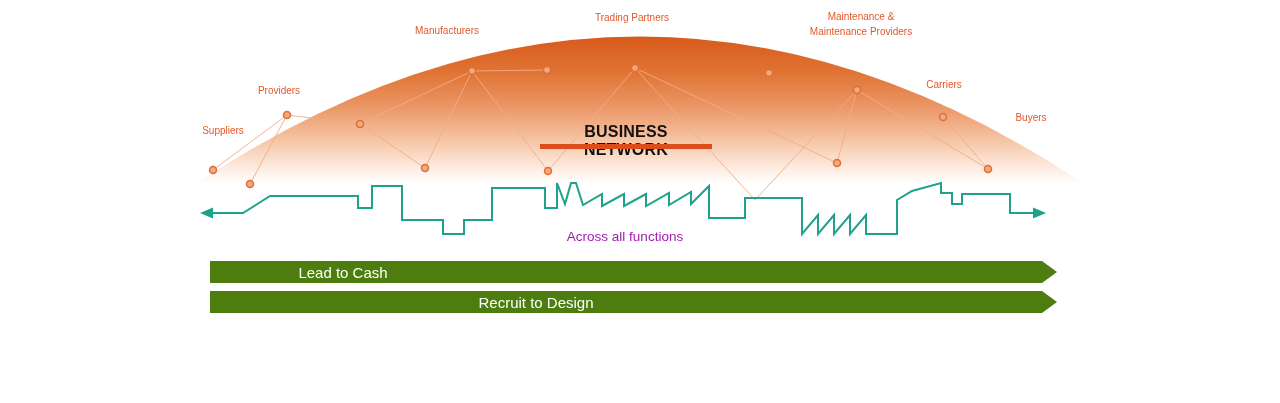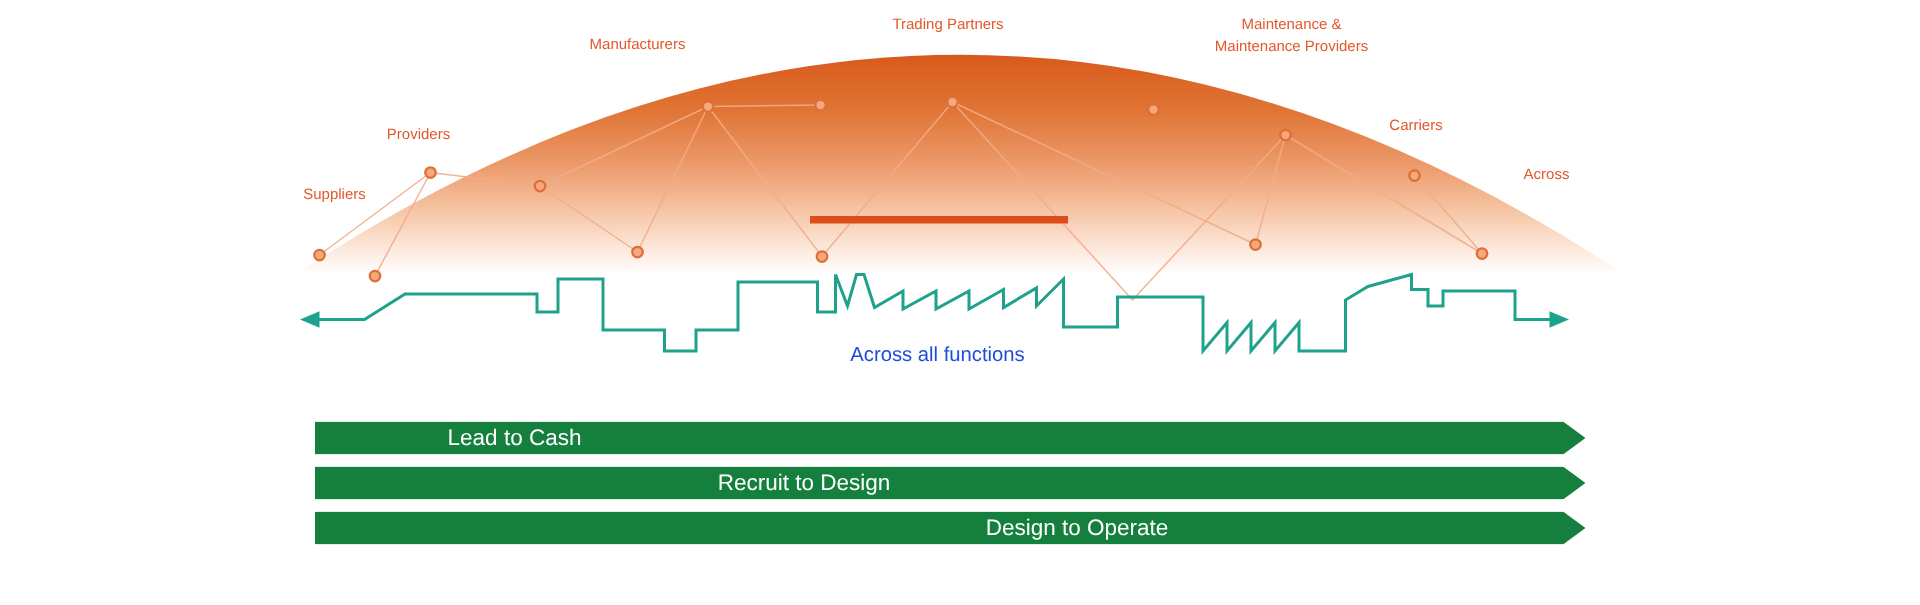--- a/index.html
+++ b/index.html
@@ -5,23 +5,23 @@
   html,body{margin:0;padding:0;background:#ffffff;}
   body{font-family:"Liberation Sans", sans-serif;}
   .stage{position:relative;width:1280px;height:403px;background:#ffffff;overflow:hidden;}
   .layer{position:absolute;inset:0;}
   .lbl{position:absolute;transform:translate(-50%,-50%);white-space:nowrap;
        color:#E2582B;font-size:10px;line-height:15px;}
   .lbl.center2{text-align:center;}
   .bn-title{position:absolute;left:540px;top:123px;width:172px;text-align:center;
        color:#111111;font-weight:bold;font-size:16px;letter-spacing:.2px;}
   .bn-underline{position:absolute;left:540px;top:144px;width:172px;height:5px;background:#DB4E1C;}
-  .caption{position:absolute;transform:translate(-50%,-50%);color:#1d4ed8;font-size:13.5px;white-space:nowrap;}
-  .bar{position:absolute;left:210px;width:847px;height:22px;background:#15803d;
-       clip-path:polygon(0 0, calc(100% - 15px) 0, 100% 50%, calc(100% - 15px) 100%, 0 100%);margin-top:20px;}
+  .caption{position:absolute;transform:translate(-50%,-50%);color:#a21caf;font-size:13.5px;white-space:nowrap;}
+  .bar{position:absolute;left:210px;width:847px;height:22px;background:#4d7c0f;
+       clip-path:polygon(0 0, calc(100% - 15px) 0, 100% 50%, calc(100% - 15px) 100%, 0 100%);}
   .bar .bar-label{position:absolute;top:50%;transform:translate(-50%,-50%);
        color:#ffffff;font-size:15px;white-space:nowrap;}
 </style>
 </head>
 <body>
 
 <div class="stage">
 
   <svg class="layer" width="1280" height="403" viewBox="0 0 1280 403">
     <defs>
@@ -74,36 +74,34 @@
 
     <g>
       <polyline fill="none" stroke="#1EA28B" stroke-width="2" stroke-linejoin="miter" points="212,213 243,213 270,196 358,196 358,208 372,208 372,186 402,186 402,220 443,220 443,234 464,234 464,220 492,220 492,188 545,188 545,208 557,208 557,183 565,204 571,183 576,183 583,205 602,194 602,206 624,194 624,206 646,194 646,206 669,193 669,205 691,192 691,204 709,186 709,218 745,218 745,198 802,198 802,234 818,215 818,234 834,215 834,234 850,215 850,234 866,215 866,234 897,234 897,200 912,191 941,183 941,193 952,193 952,204 962,204 962,194 1010,194 1010,213 1034,213"></polyline>
       <polygon points="200,213 213,207.5 213,218.5" fill="#1EA28B"></polygon>
       <polygon points="1046,213 1033,207.5 1033,218.5" fill="#1EA28B"></polygon>
     </g>
   </svg>
 
   <div class="lbl" style="left:223px;top:130px;">Suppliers</div>
   <div class="lbl" style="left:279px;top:90px;">Providers</div>
-  <div class="lbl" style="left:408px;top:30px;padding-left:34px;">Manufacturers</div>
+  <div class="lbl" style="left:430px;top:30px;padding-left:34px;">Manufacturers</div>
   <div class="lbl" style="left:632px;top:17px;">Trading Partners</div>
   <div class="lbl center2" style="left:861px;top:24px;">
     <div>Maintenance &amp;</div>
     <div>Maintenance Providers</div>
   </div>
   <div class="lbl" style="left:944px;top:84px;">Carriers</div>
-  <div class="lbl" style="left:1031px;top:117px;">Across</div>
+  <div class="lbl" style="left:1031px;top:117px;">Buyers</div>
 
+  <div class="bn-title">BUSINESS NETWORK</div>
   <div class="bn-underline"></div>
 
   <div class="caption" style="left:625px;top:236px;">Across all functions</div>
 
   <div class="bar" style="top:261px;">
     <span class="bar-label" style="left:133px;">Lead to Cash</span>
   </div>
   <div class="bar" style="top:291px;">
     <span class="bar-label" style="left:326px;">Recruit to Design</span>
   </div>
-  <div class="bar" style="top:321px;">
-    <span class="bar-label" style="left:508px;">Design to Operate</span>
-  </div>
 
 </div>
 
 </body></html>

